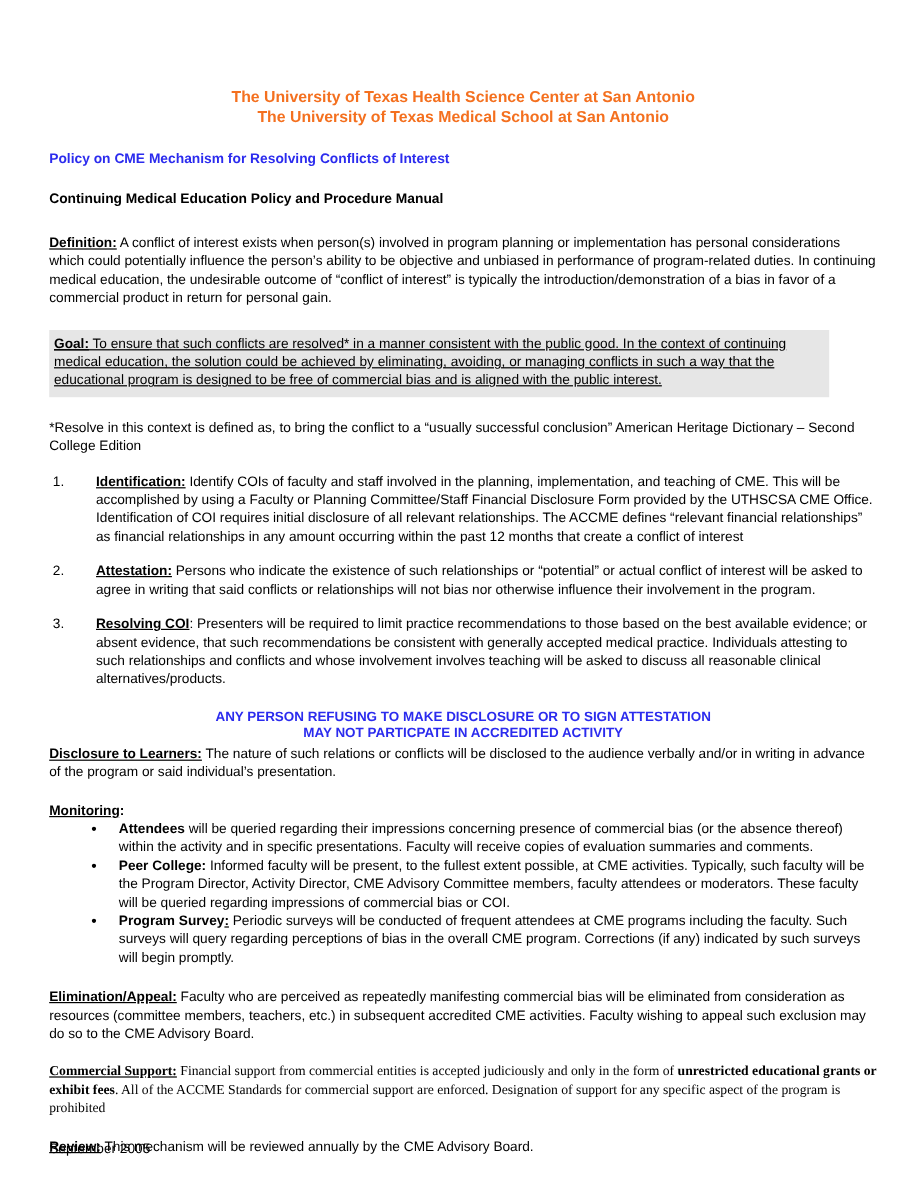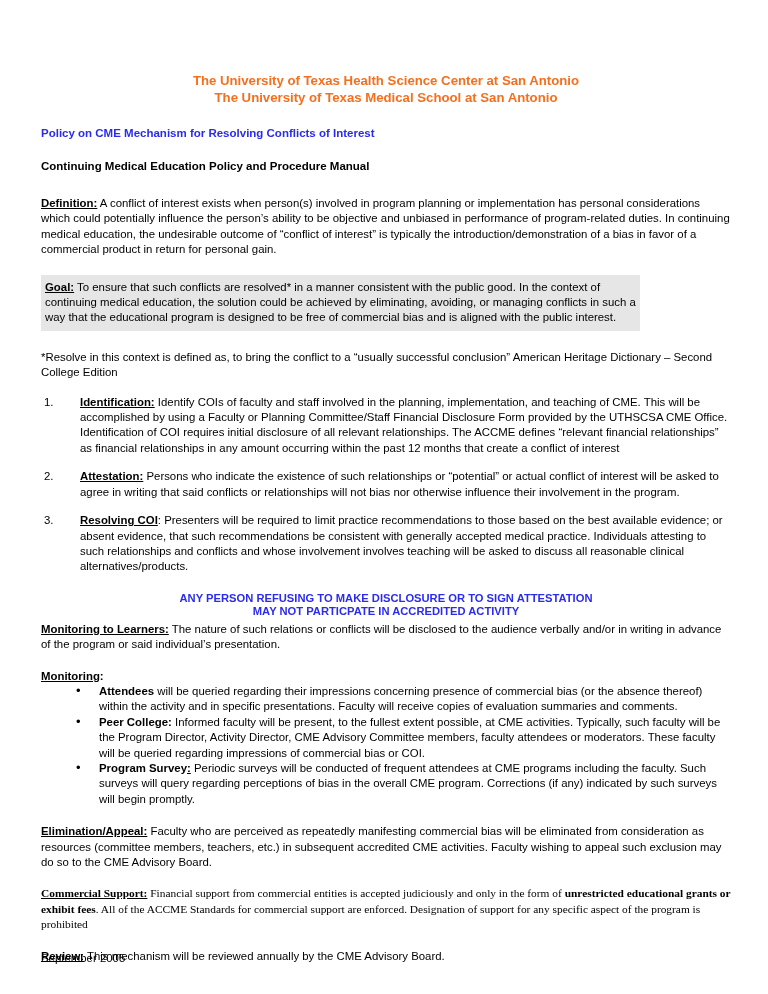--- a/index.html
+++ b/index.html
@@ -67,22 +67,23 @@
     margin: 0;
     text-align: left;
   }
   .sec-def {
     padding-top: 22px;
   }
   .goal-box {
     background: #E6E6E6;
     padding: 5px 4px 5px 4px;
     margin-top: 17px;
-    width: 599px;
+    width: 650px;
     box-sizing: border-box;
+    text-decoration: underline;
   }
   .goal-box p {
     font-size: 11.4px;
     line-height: 15.4px;
     margin: 0;
   }
   .sec-resolve {
     padding-top: 19px;
     font-weight: normal;
   }
@@ -192,21 +193,21 @@
         <span class="num">2.</span><b class="u">Attestation:</b><span>  Persons who indicate the existence of such relationships or “potential” or actual conflict of interest will be asked to agree in writing that said conflicts or relationships will not bias nor otherwise influence their involvement in the program.</span>
       </li>
       <li>
         <span class="num">3.</span><b class="u">Resolving COI</b><span>: Presenters will be required to limit practice recommendations to those based on the best available evidence; or absent evidence, that such recommendations be consistent with generally accepted medical practice.  Individuals attesting to such relationships and conflicts and whose involvement involves teaching will be asked to discuss all reasonable clinical alternatives/products.</span>
       </li>
     </ol>
 
     <div class="notice">ANY PERSON REFUSING TO MAKE DISCLOSURE OR TO SIGN ATTESTATION</div>
     <div class="notice" style="padding-top:0">MAY NOT PARTICPATE IN ACCREDITED ACTIVITY</div>
 
-    <p class="body sec-disclosure"><b class="u">Monitoring to Learners:</b><span>  The nature of such relations or conflicts will be disclosed to the audience verbally and/or in writing in advance of the program or said individual’s presentation.</span></p>
+    <p class="body sec-disclosure"><b class="u">Disclosure to Learners:</b><span>  The nature of such relations or conflicts will be disclosed to the audience verbally and/or in writing in advance of the program or said individual’s presentation.</span></p>
 
     <p class="body sec-monitoring"><span class="u">Monitoring</span><span>:</span></p>
 
     <ul class="bullets">
       <li>
         <span class="bullet">•</span><b>Attendees</b><span> will be queried regarding their impressions concerning presence of commercial bias (or the absence thereof) within the activity and in specific presentations.  Faculty will receive copies of evaluation summaries and comments.</span>
       </li>
       <li>
         <span class="bullet">•</span><b>Peer College:</b><span> Informed faculty will be present, to the fullest extent possible, at CME activities. Typically, such faculty will be the Program Director, Activity Director, CME Advisory Committee members, faculty attendees or moderators. These faculty will be queried regarding impressions of commercial bias or COI.</span>
       </li>

